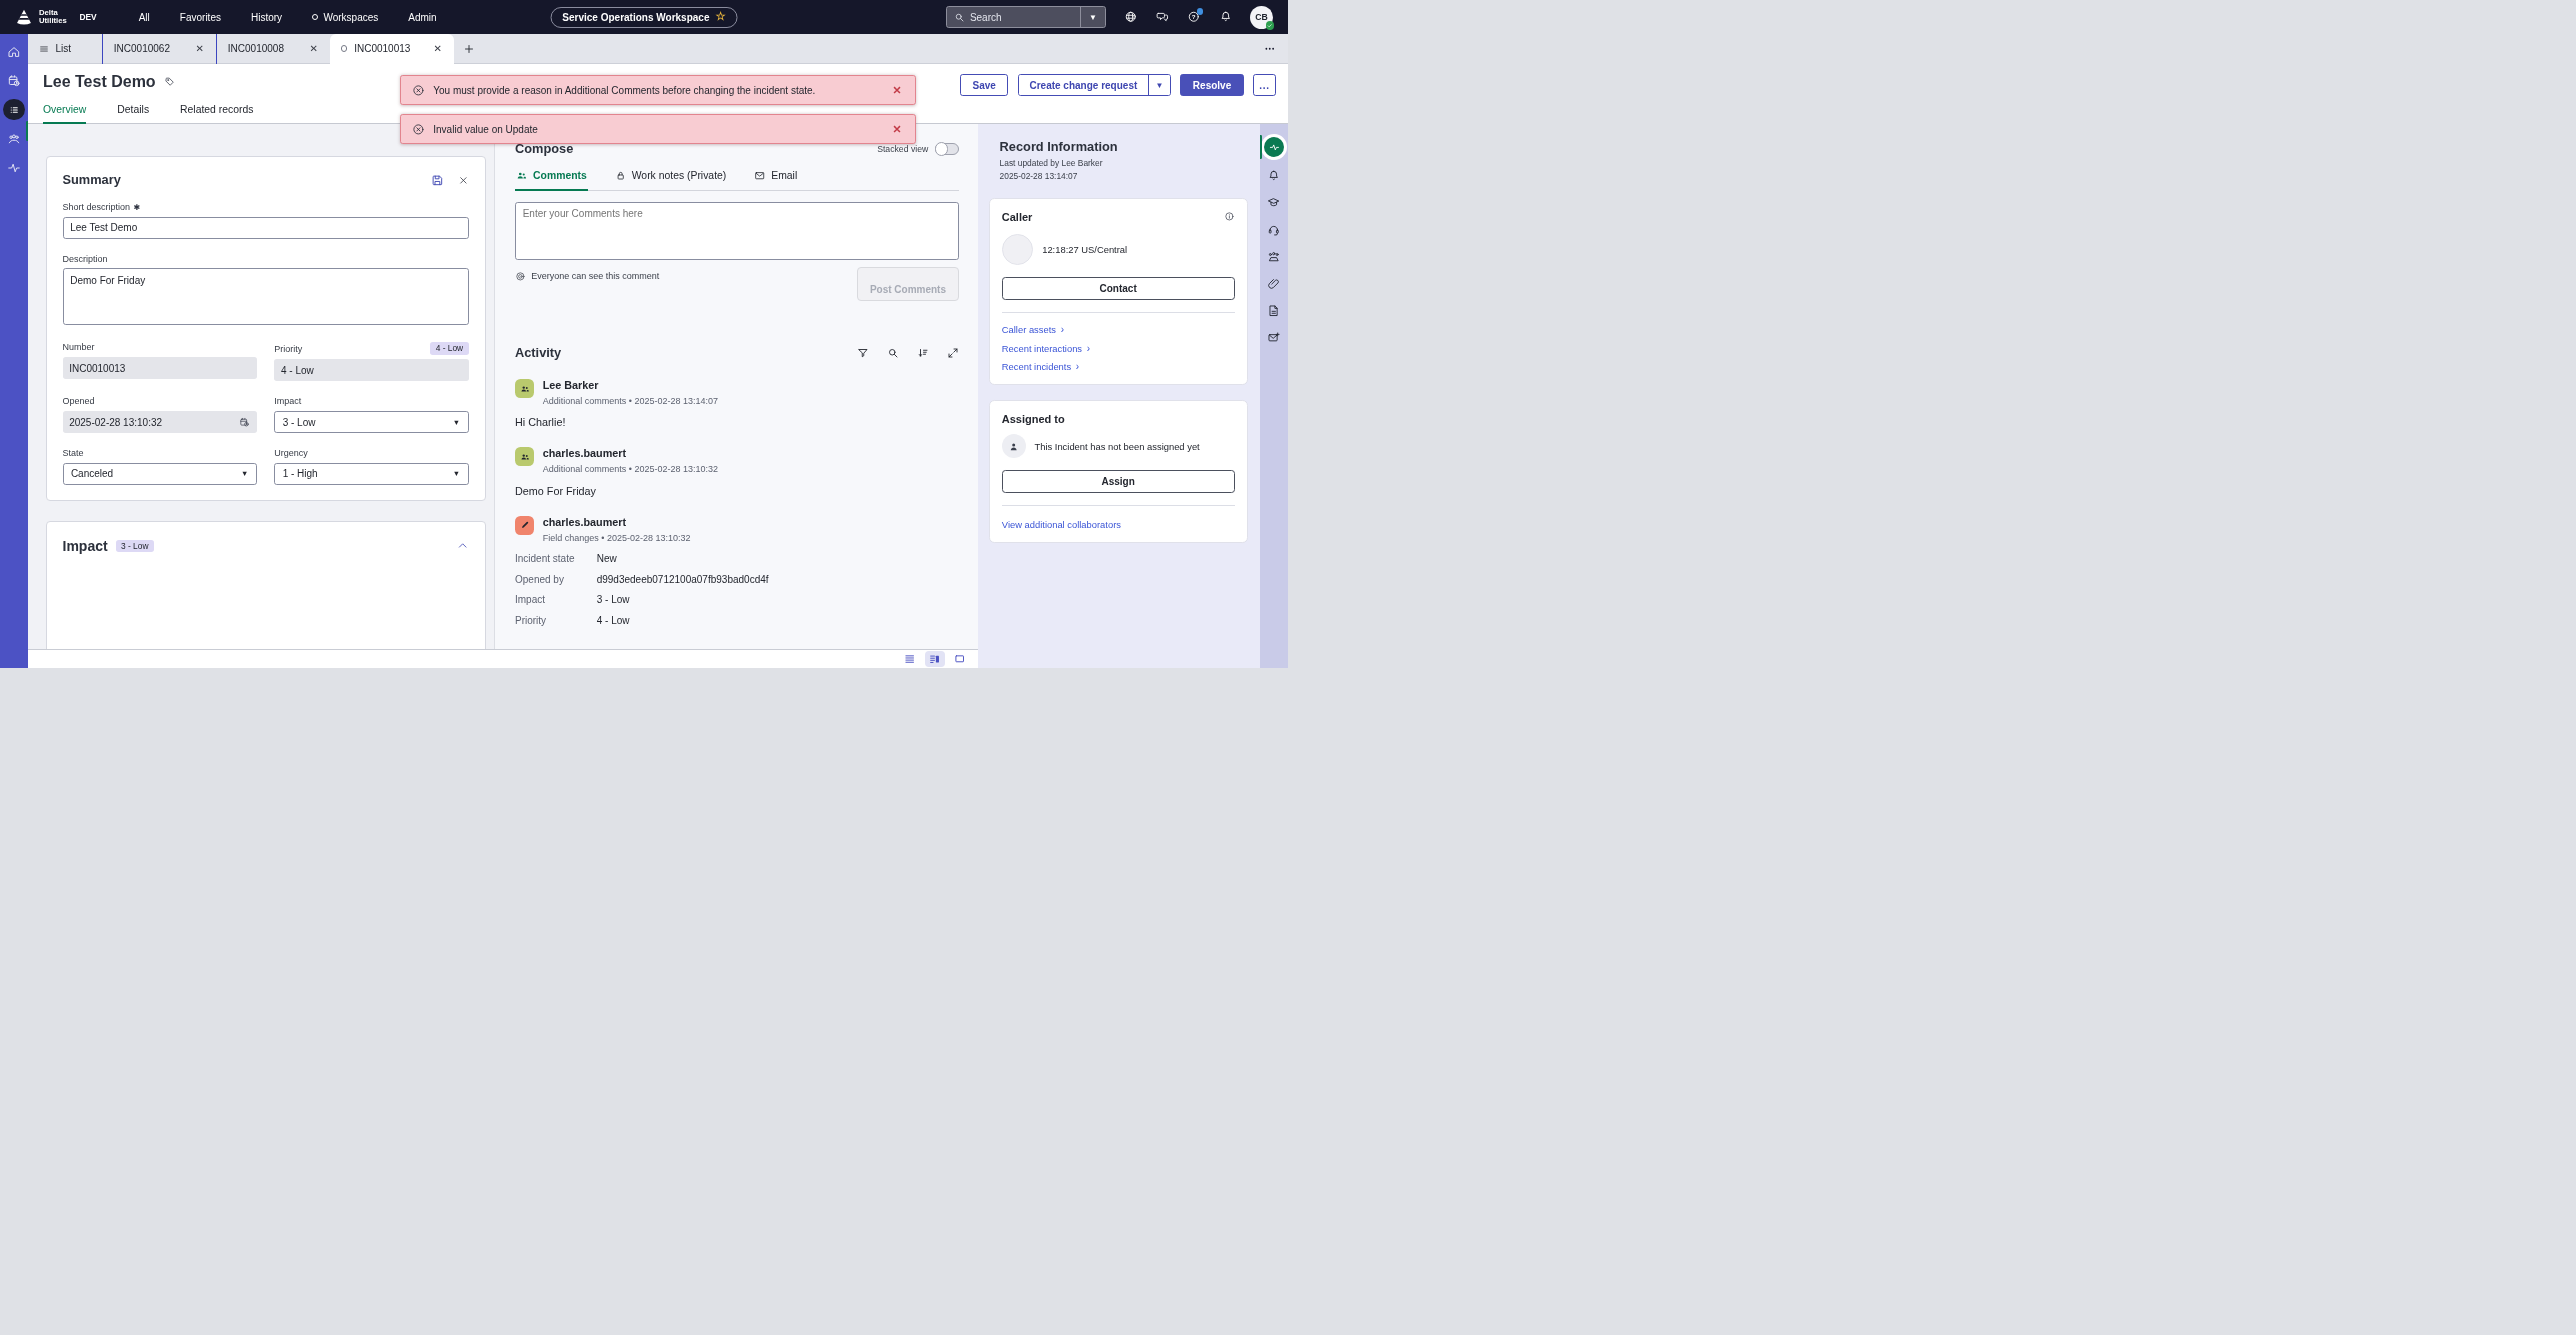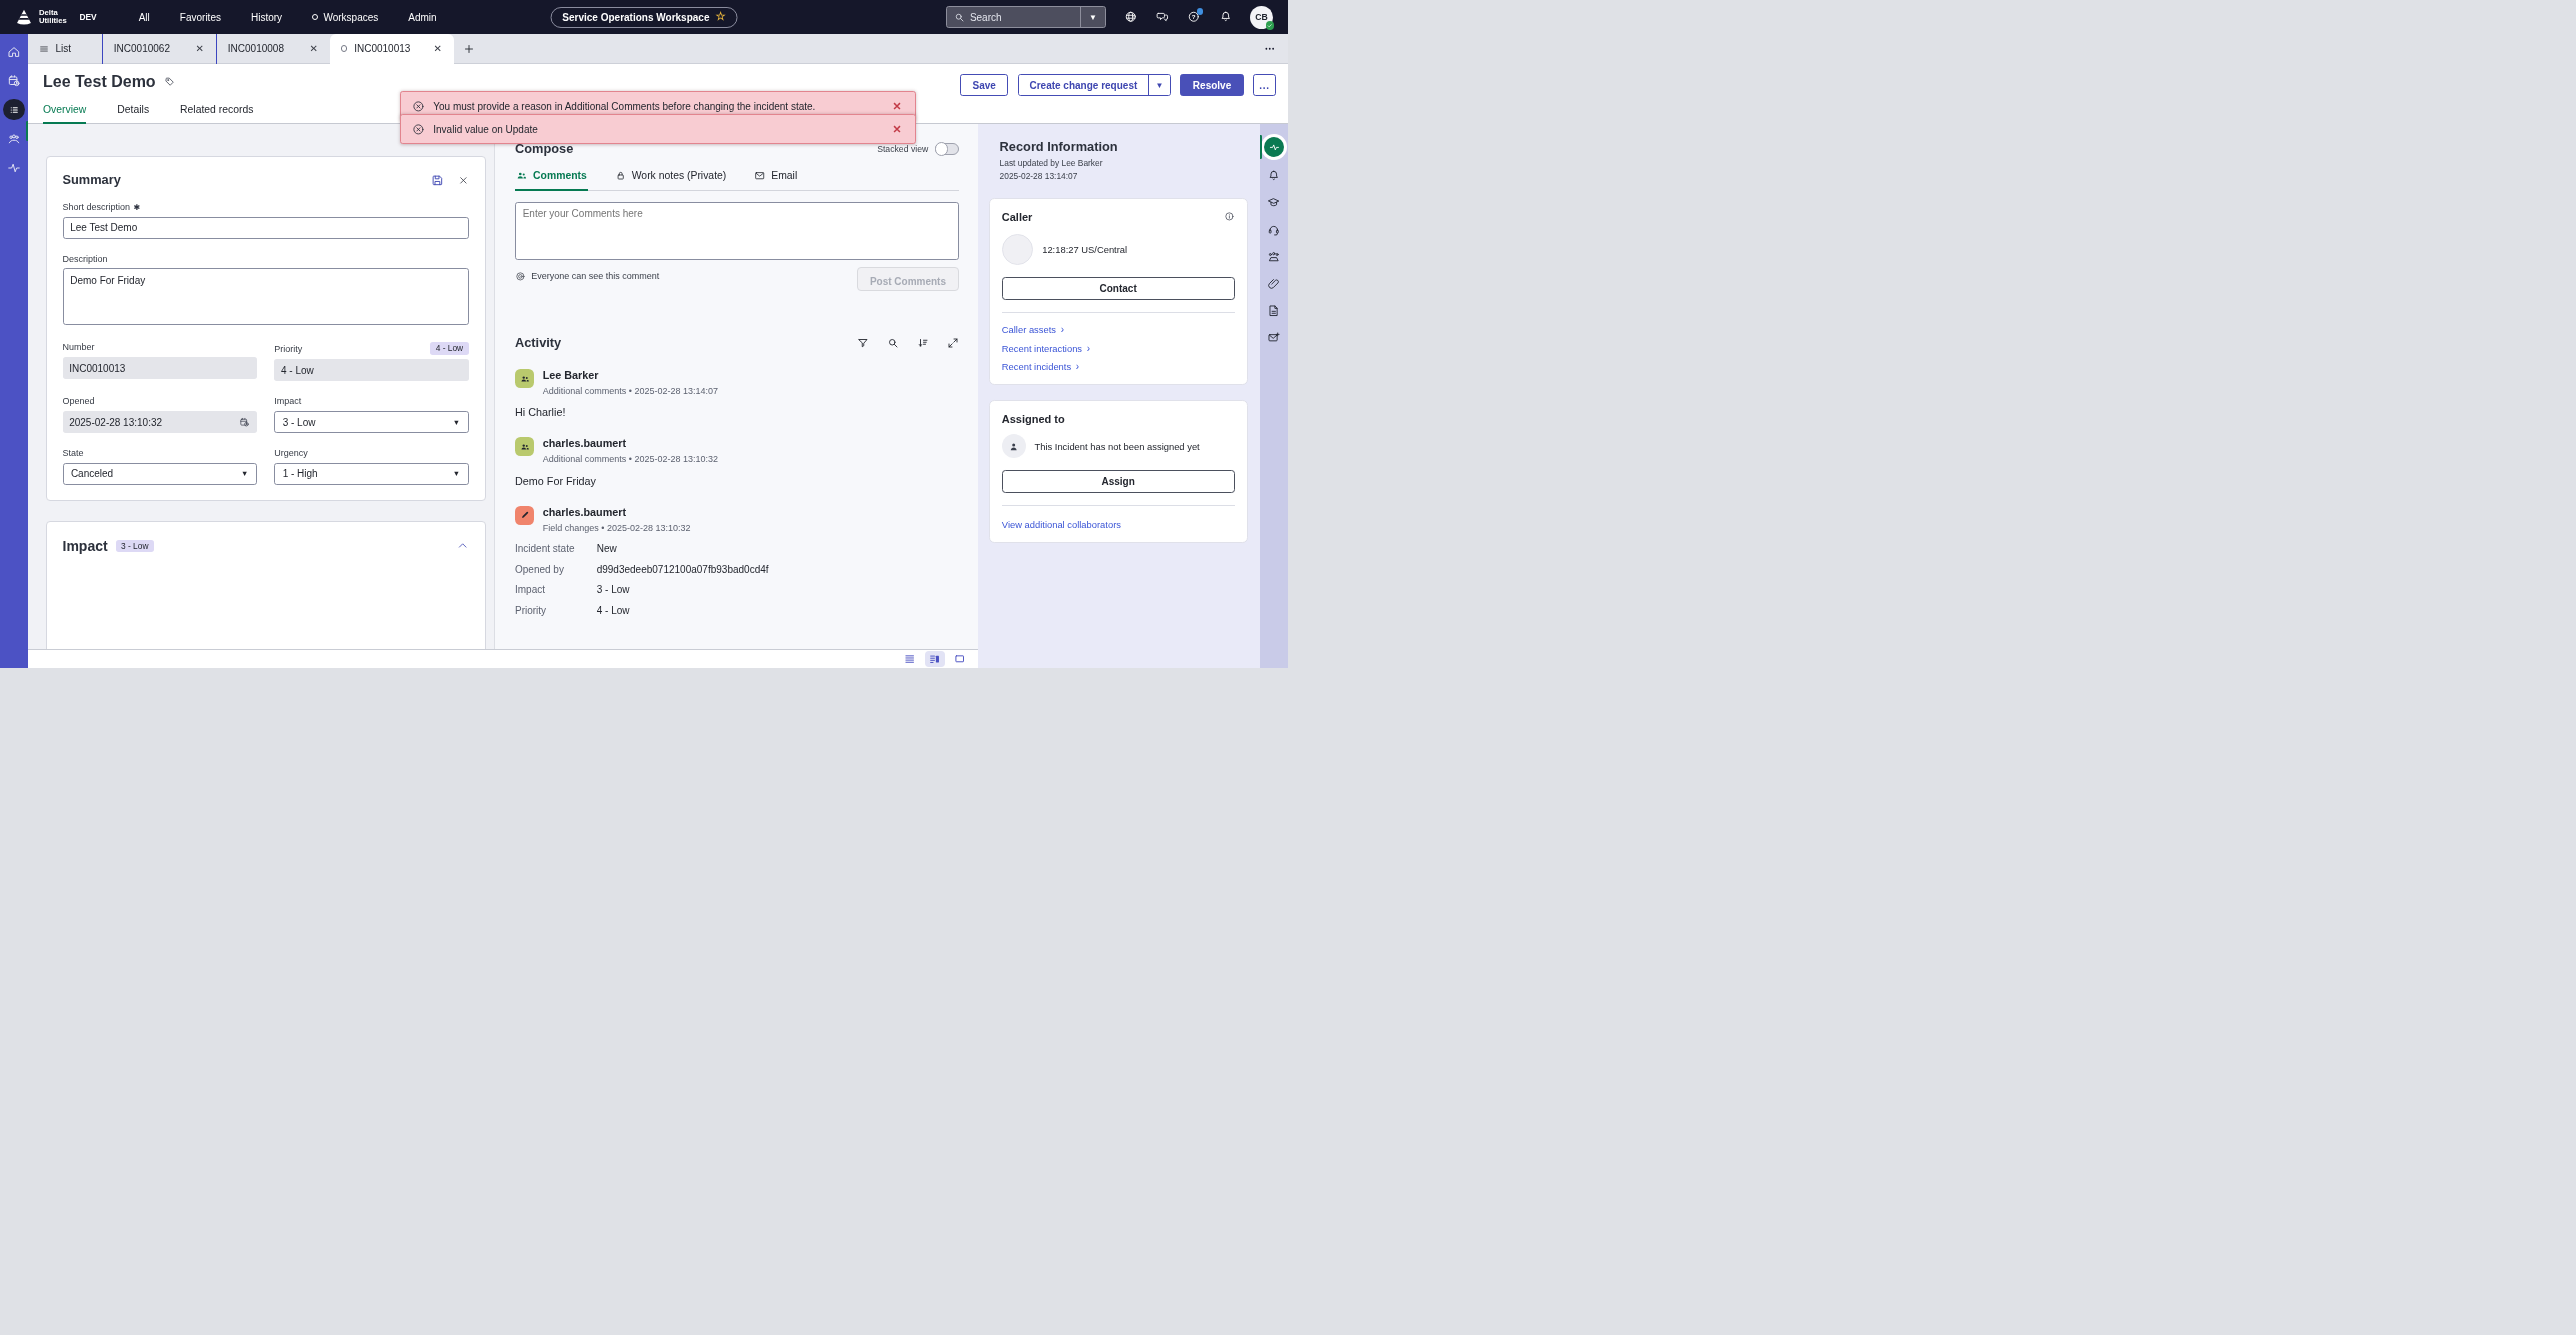--- a/index.html
+++ b/index.html
@@ -120,21 +120,21 @@
   .stacked-label{font-size:8.7px;color:#3a3f49}
   .toggle{width:24px;height:12px;border-radius:6px;background:#e2e3e9;border:0.7px solid #9ea1ad;position:relative;cursor:pointer}
   .knob{position:absolute;left:-1.3px;top:-1.3px;width:13.5px;height:13.5px;border-radius:50%;background:#fff;border:0.7px solid #9ea1ad}
   .ctabs{display:flex;gap:25.6px;margin-top:13.5px;border-bottom:0.7px solid #d3d5dc}
   .ctab{display:flex;gap:5.4px;align-items:center;font-size:10.4px;color:#23262e;padding:0 1.3px 8px;border-bottom:2px solid transparent;margin-bottom:-0.7px;cursor:pointer}
   .ctab.active{color:#067a52;font-weight:700;border-bottom-color:#067a52}
   .ctab .ic{width:11.4px;height:11.4px;stroke-width:1.7}
   .compose-area{margin-top:10.8px;height:58px}
   .compose-foot{display:flex;align-items:flex-start;justify-content:space-between;margin-top:5px}
   .vis-note{display:flex;align-items:center;gap:5.4px;font-size:9px;color:#3a3f49;margin-top:4px}
-  .post-btn{height:24px;padding:8px 12px;background:#f1f1f4;border:0.7px solid #d9dade;border-radius:4px;color:#a7abb5;font-size:10px;font-weight:700;font-family:inherit;cursor:default}
+  .post-btn{height:24px;padding:16px 12px;background:#f1f1f4;border:0.7px solid #d9dade;border-radius:4px;color:#a7abb5;font-size:10px;font-weight:700;font-family:inherit;cursor:default}
 
   
   .activity-head{display:flex;align-items:center;justify-content:space-between;margin-top:44px}
   .act-icons{display:flex;gap:18px;color:#23262e}
   .act-icons .ic{width:12px;height:12px;cursor:pointer}
   .entry{margin-top:19px}
   .entry-head{display:flex;gap:8.7px}
   .av-sq{width:19px;height:19px;border-radius:5.4px;display:flex;align-items:center;justify-content:center;flex:none}
   .av-green{background:#b9c96d}
   .av-coral{background:#f0846c}
@@ -354,21 +354,21 @@
       <button class="btn primary">Resolve</button>
       <button class="btn icon-only">...</button>
     </div>
     <div class="rtabs">
       <span class="rtab active">Overview</span>
       <span class="rtab">Details</span>
       <span class="rtab">Related records</span>
     </div>
   </div>
 
-  <div class="banner" style="top:91px">
+  <div class="banner" style="top:75px">
     <span class="err-ic">
       <svg class="ic" viewBox="0 0 24 24" style="width:12.8px;height:12.8px;stroke-width:1.6">
           <circle cx="12" cy="12" r="8.5"></circle>
           <path d="M9 9 l6 6 M15 9 l-6 6"></path>
         </svg>
     </span>
     <span class="banner-text">You must provide a reason in Additional Comments before changing the incident state.</span>
     <span class="banner-x">✕</span>
   </div>
   <div class="banner" style="top:114px">

